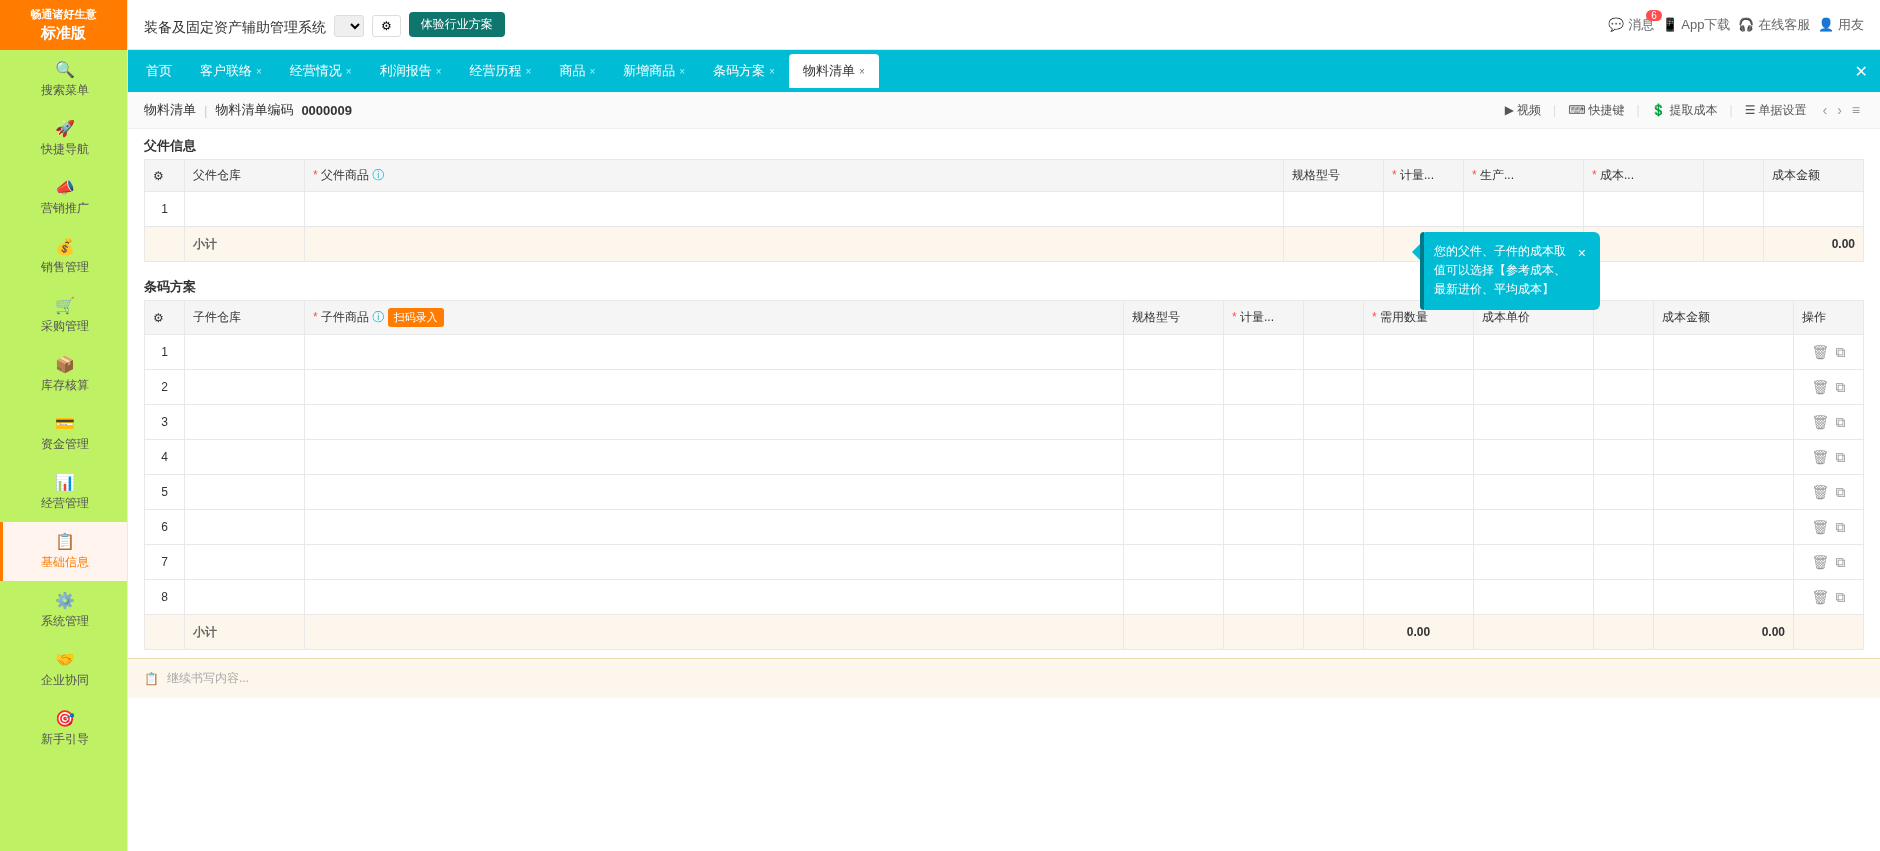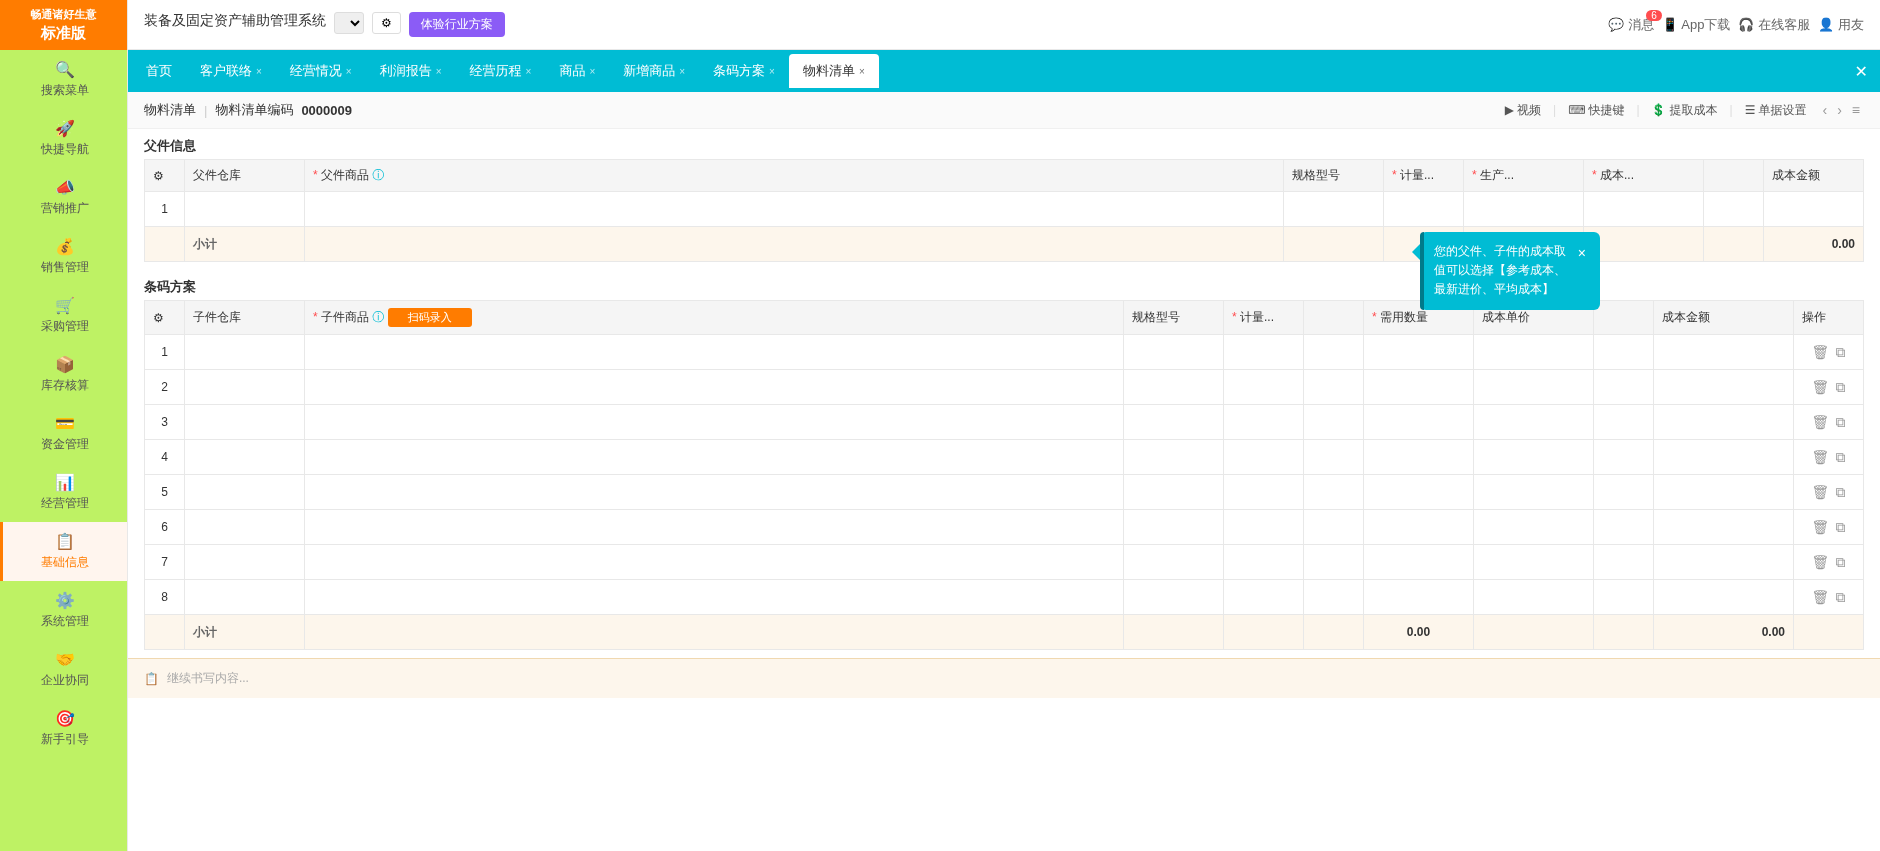--- a/index.html
+++ b/index.html
@@ -48,30 +48,30 @@
     
     .top-header {
       height: 50px;
       background: #fff;
       display: flex;
       align-items: center;
       justify-content: space-between;
       padding: 0 16px;
       border-bottom: 1px solid #e8e8e8;
     }
-    .top-header-left { display: flex; align-items: flex-start; gap: 8px; }
+    .top-header-left { display: flex; align-items: flex-end; gap: 8px; }
     .system-title { color: #333; font-size: 14px; }
     .header-btn {
       padding: 4px 12px;
       border-radius: 4px;
       border: none;
       cursor: pointer;
       font-size: 12px;
     }
-    .btn-trial { background: #8b5cf6; color: white; }
+    .btn-trial { background: #0f766e; color: white; }
     .top-header-right { display: flex; align-items: center; gap: 8px; color: #666; font-size: 13px; }
     .badge-item { position: relative; cursor: pointer; }
     .badge { position: absolute; top: -6px; right: -8px; background: #ff4d4f; color: white; border-radius: 10px; font-size: 10px; padding: 0 4px; min-width: 16px; text-align: center; }
 
     
     .nav-tabs {
       background: #00bcd4;
       display: flex;
       align-items: center;
       height: 42px;
@@ -143,21 +143,21 @@
     .subtotal-row td { background: #fdf6ec; font-weight: bold; }
     .subtotal-label { color: #666; }
     .num-cell { text-align: center; color: #999; width: 40px; }
     .action-col { width: 70px; text-align: center; }
 
     .scan-btn {
       background: #ff7c00;
       color: white;
       border: none;
       border-radius: 3px;
-      padding: 2px 20px;
+      padding: 2px 6px;
       font-size: 11px;
       cursor: pointer;
     }
 
     .action-icons { display: flex; gap: 6px; justify-content: center; }
     .action-icon { color: #999; cursor: pointer; font-size: 14px; }
 
     
     .tooltip-box {
       position: absolute;

